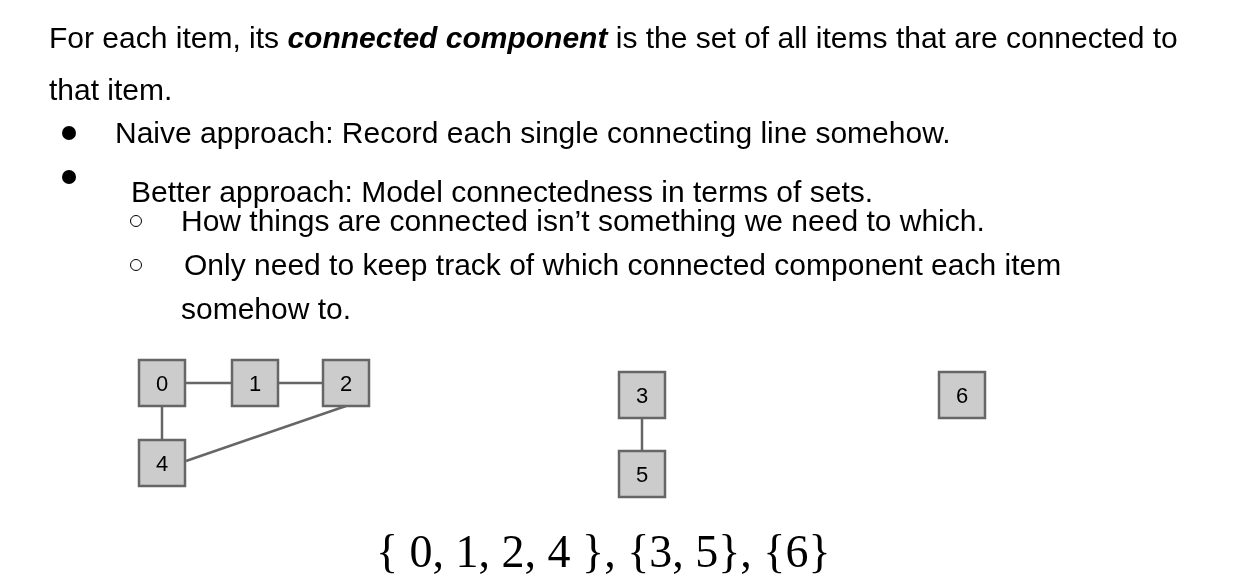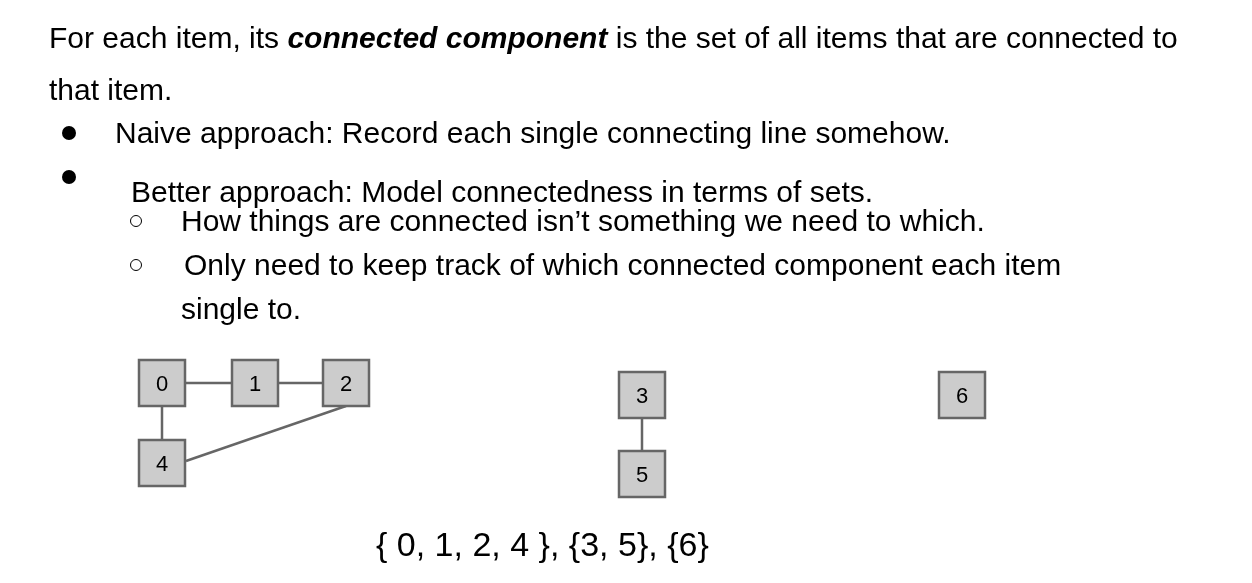--- a/index.html
+++ b/index.html
@@ -6,40 +6,40 @@
   body { width:1252px; height:583px; position:relative; overflow:hidden;
          font-family:"Liberation Sans", "DejaVu Sans", sans-serif; color:#000; }
   .intro { position:absolute; left:49px; top:12px; width:1160px; font-size:30px; line-height:52px; }
   .intro em { font-weight:bold; font-style:italic; }
   .bullets { position:absolute; left:0; top:111px; font-size:30px; line-height:44px; }
   .b1 { position:absolute; white-space:nowrap; }
   .dot { position:absolute; width:14px; height:14px; border-radius:50%; background:#000; }
   .circ { position:absolute; width:12px; height:12px; border-radius:50%; border:1.5px solid #000; box-sizing:border-box; }
   svg.diagram { position:absolute; left:0; top:0; }
   .node text { font-family:"Liberation Sans", sans-serif; font-size:22px; }
-  .sets { position:absolute; left:376px; top:525px; font-family:Liberation Sans, sans-serif; font-size:34px; white-space:pre; }
+  .sets { position:absolute; left:376px; top:525px; font-family:Liberation Serif, serif; font-size:46px; white-space:pre; }
 </style>
 </head>
 <body>
 
 <div class="intro"><span>For each item, its </span><em>connected component</em><span> is the set of all items that are connected to that item.</span></div>
 
 <div class="bullets">
   <div class="dot" style="left:62px; top:15px;"></div>
   <div class="b1" style="left:115px; top:0px;">Naive approach: Record each single connecting line somehow.</div>
 
   <div class="dot" style="left:62px; top:59px;"></div>
   <div class="b1" style="left:115px; top:59px;margin-left:16px;">Better approach: Model connectedness in terms of sets.</div>
 
   <div class="circ" style="left:130px; top:104px;"></div>
   <div class="b1" style="left:181px; top:88px;">How things are connected isn’t something we need to which.</div>
 
   <div class="circ" style="left:130px; top:148px;"></div>
   <div class="b1" style="left:184px; top:132px;">Only need to keep track of which connected component each item</div>
-  <div class="b1" style="left:181px; top:176px;">single to.</div>
+  <div class="b1" style="left:181px; top:176px;">somehow to.</div>
 </div>
 
 <svg class="diagram" width="1252" height="583">
   <g stroke="#666666" stroke-width="2.5">
     <line x1="186" y1="383" x2="232" y2="383"></line>
     <line x1="278" y1="383" x2="323" y2="383"></line>
     <line x1="162" y1="406" x2="162" y2="440"></line>
     <line x1="186" y1="461" x2="346" y2="406"></line>
     <line x1="642" y1="418" x2="642" y2="451"></line>
   </g>

